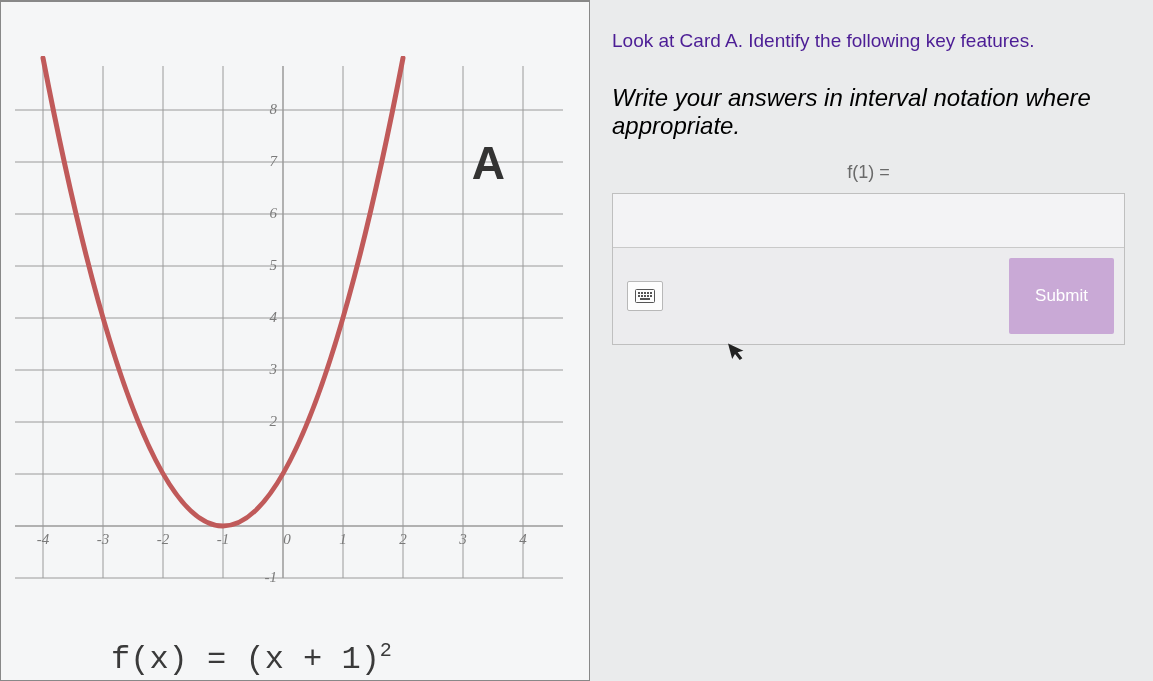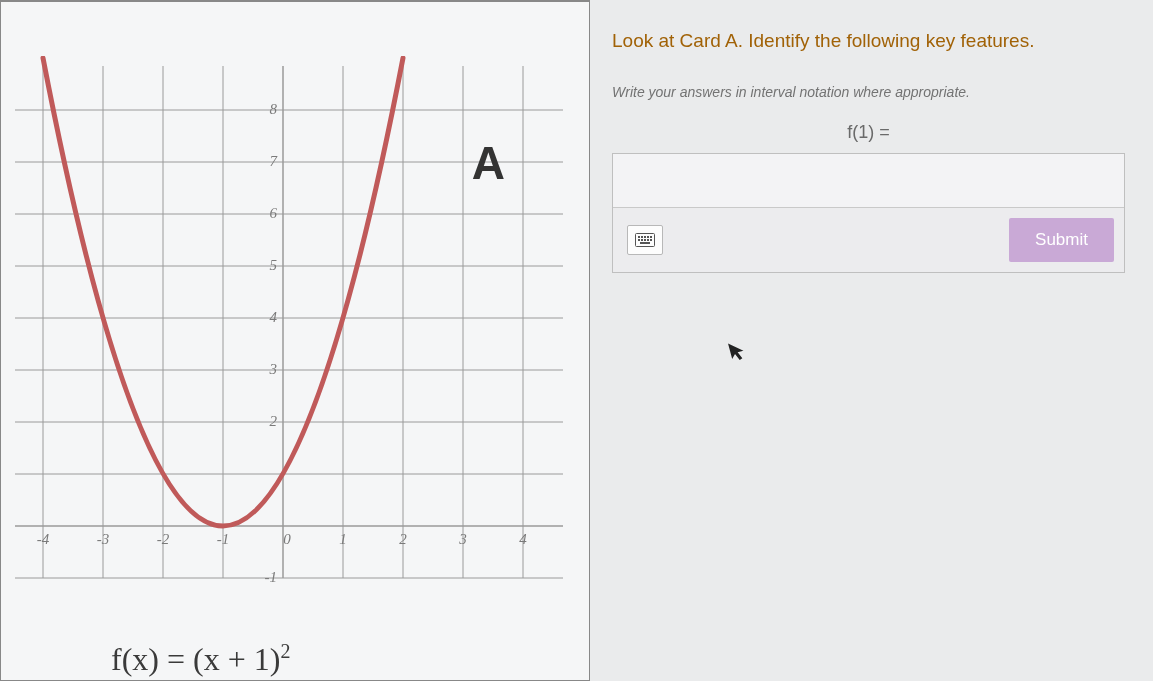--- a/index.html
+++ b/index.html
@@ -21,27 +21,27 @@
       position: relative;
     }
     .right-panel {
       flex: 1;
       padding: 30px 28px 0 22px;
       background: #eaebec;
       position: relative;
     }
     .instr1 {
       font-size: 19px;
-      color: #a16207;
+      color: #4c1d95;
       margin-bottom: 32px;
     }
     .instr2 {
-      font-size: 14px;
+      font-size: 24px;
       font-style: italic;
-      color: #737373;
+      color: #000000;
       margin-bottom: 22px;
     }
     .prompt {
       font-size: 18px;
       color: #6a6a6a;
       margin-bottom: 10px;
       text-align: center;
     }
     .answer-block {
       border: 1px solid #bfbfbf;
@@ -73,21 +73,21 @@
       display: flex;
       align-items: center;
       justify-content: center;
       cursor: pointer;
       border-radius: 2px;
     }
     .submit-btn {
       background: #c9a9d6;
       color: #fff;
       border: none;
-      padding: 12px 26px;
+      padding: 28px 26px;
       font-size: 17px;
       cursor: pointer;
       border-radius: 2px;
     }
     .cursor-arrow {
       position: absolute;
       left: 140px;
       top: 340px;
       font-size: 20px;
       color: #222;
@@ -109,21 +109,21 @@
       font-weight: bold;
       color: #333;
       font-family: Arial, sans-serif;
     }
     .equation {
       position: absolute;
       left: 110px;
       bottom: 2px;
       font-size: 32px;
       color: #3a3a3a;
-      font-family: Liberation Serif, serif;
+      font-family: Liberation Mono, monospace;
     }
     .equation sup { font-size: 20px; vertical-align: super; }
     svg.grid { position: absolute; left: 0; top: 0; }
   </style>
 </head>
 <body>
 
 <div class="left-panel">
   <div class="graph-wrap">
     <svg class="grid" width="560" height="560" viewBox="0 0 560 560">

